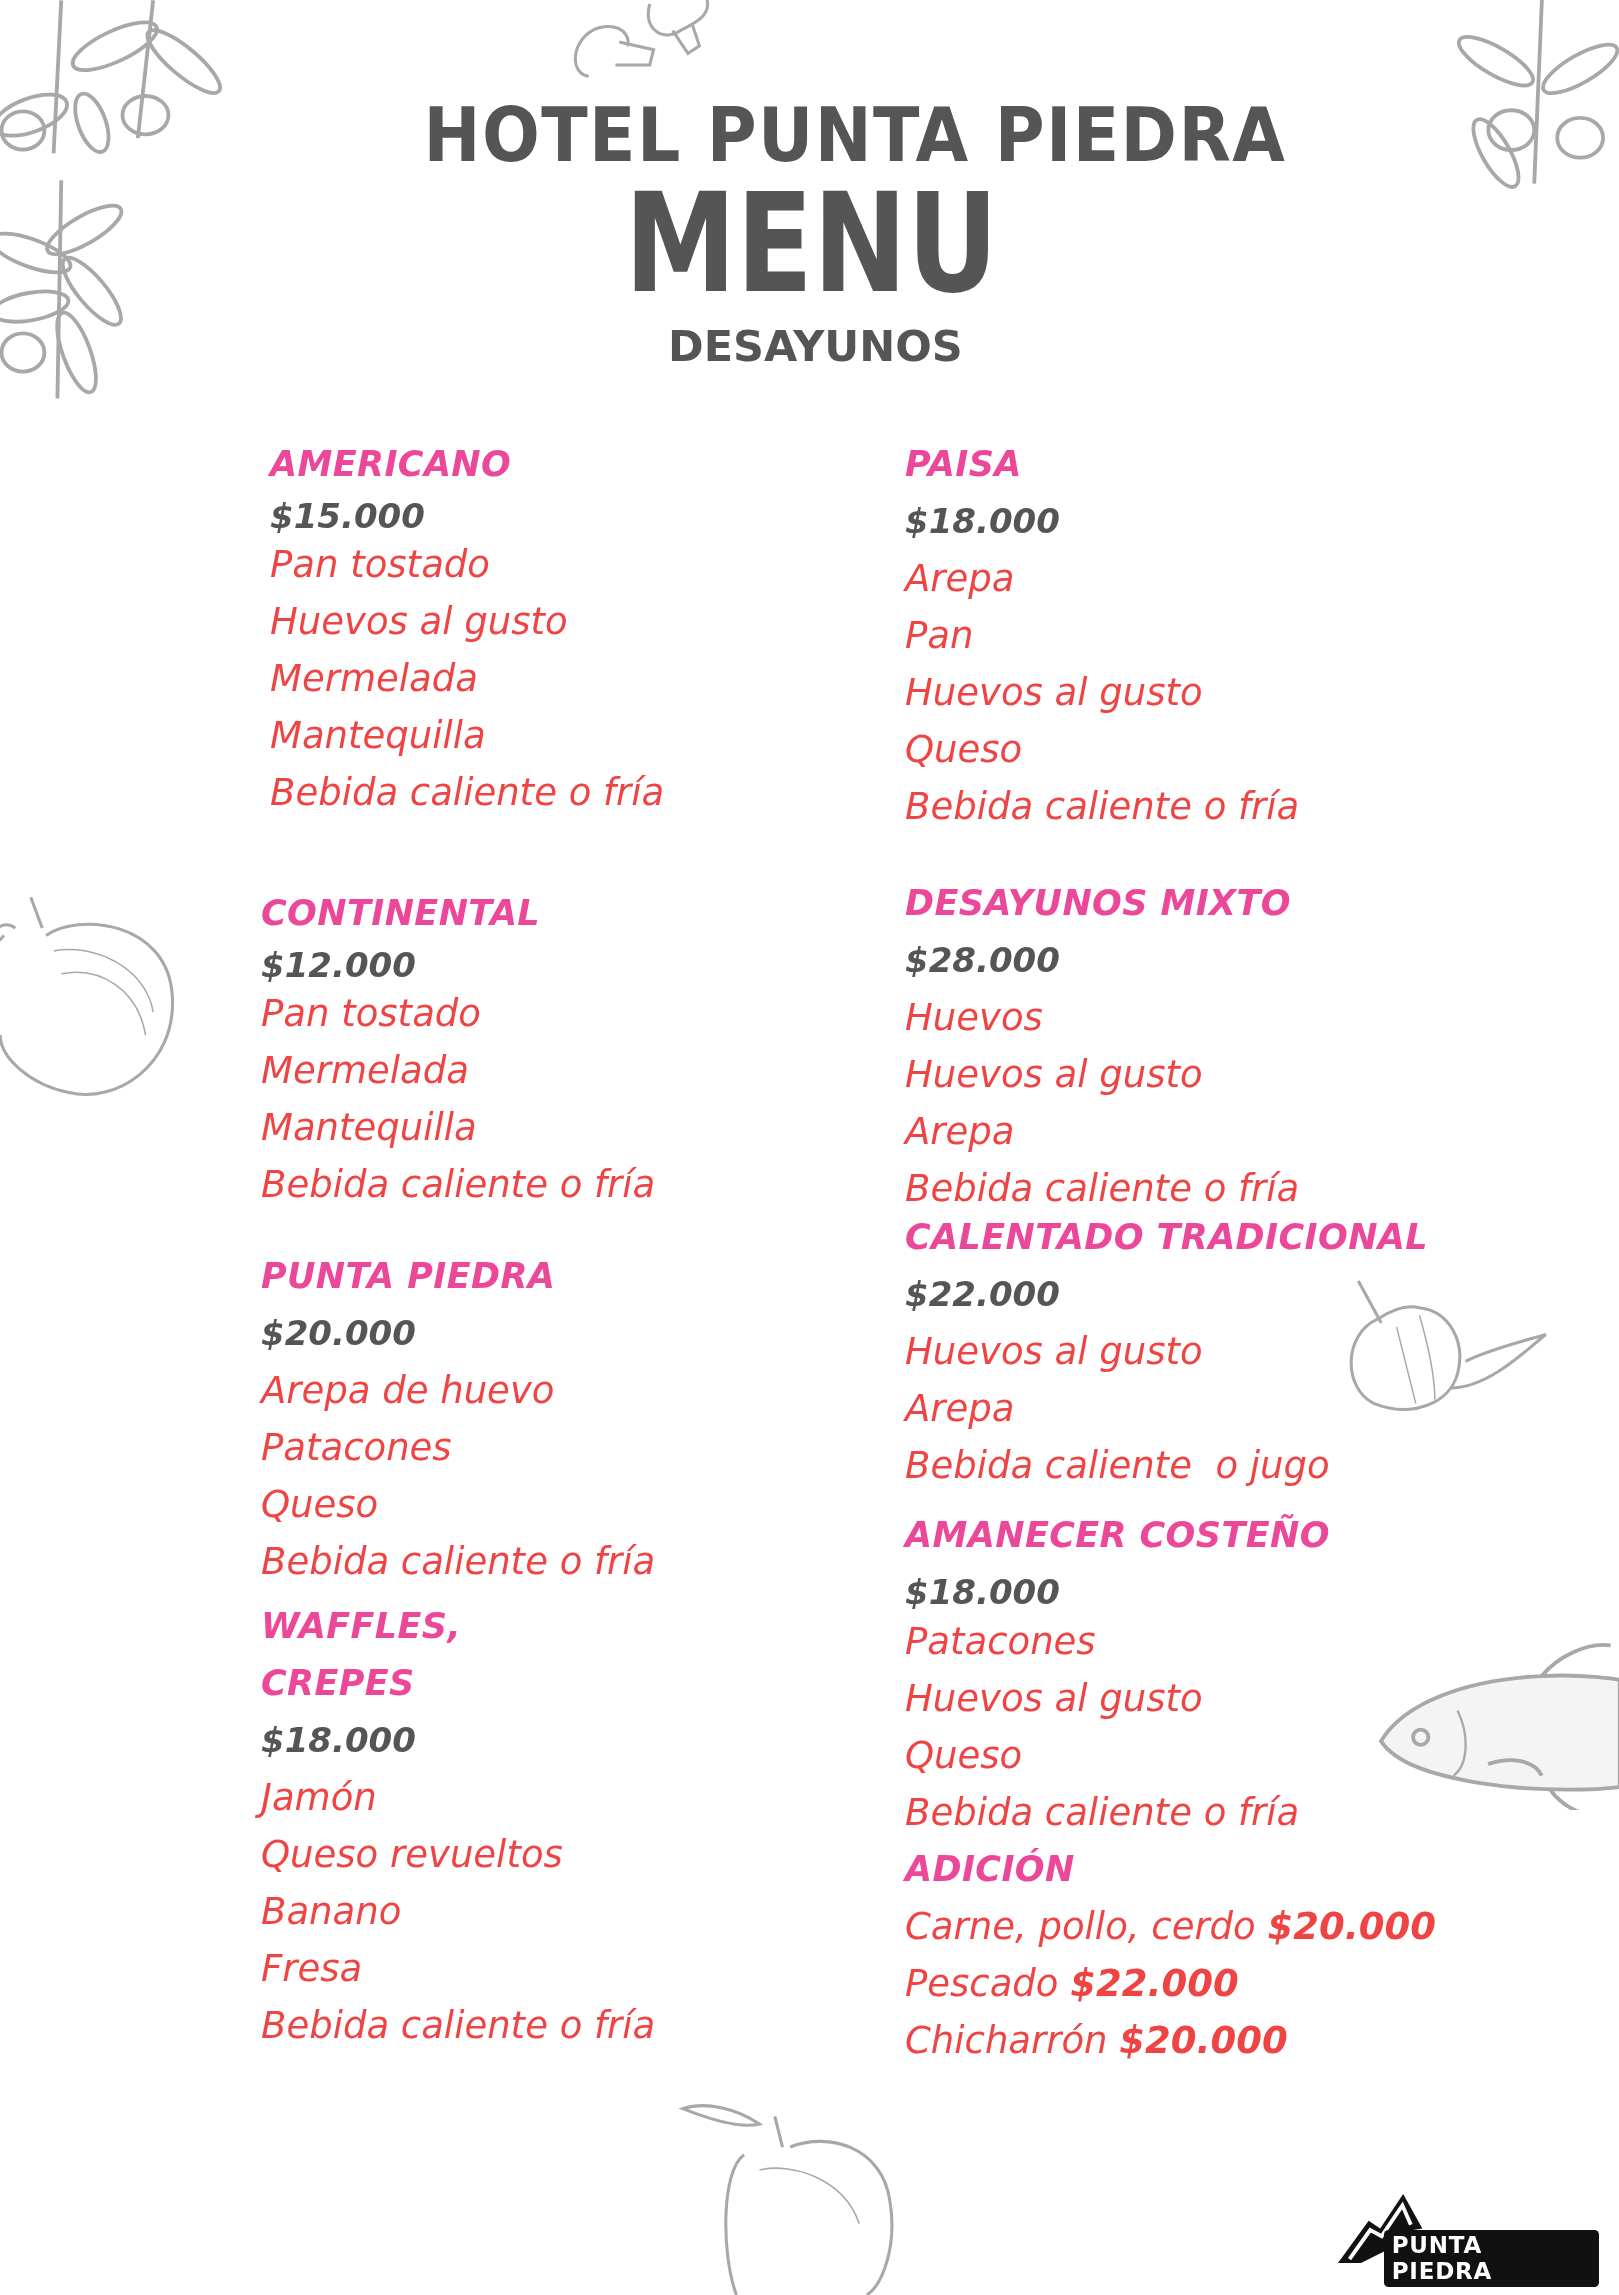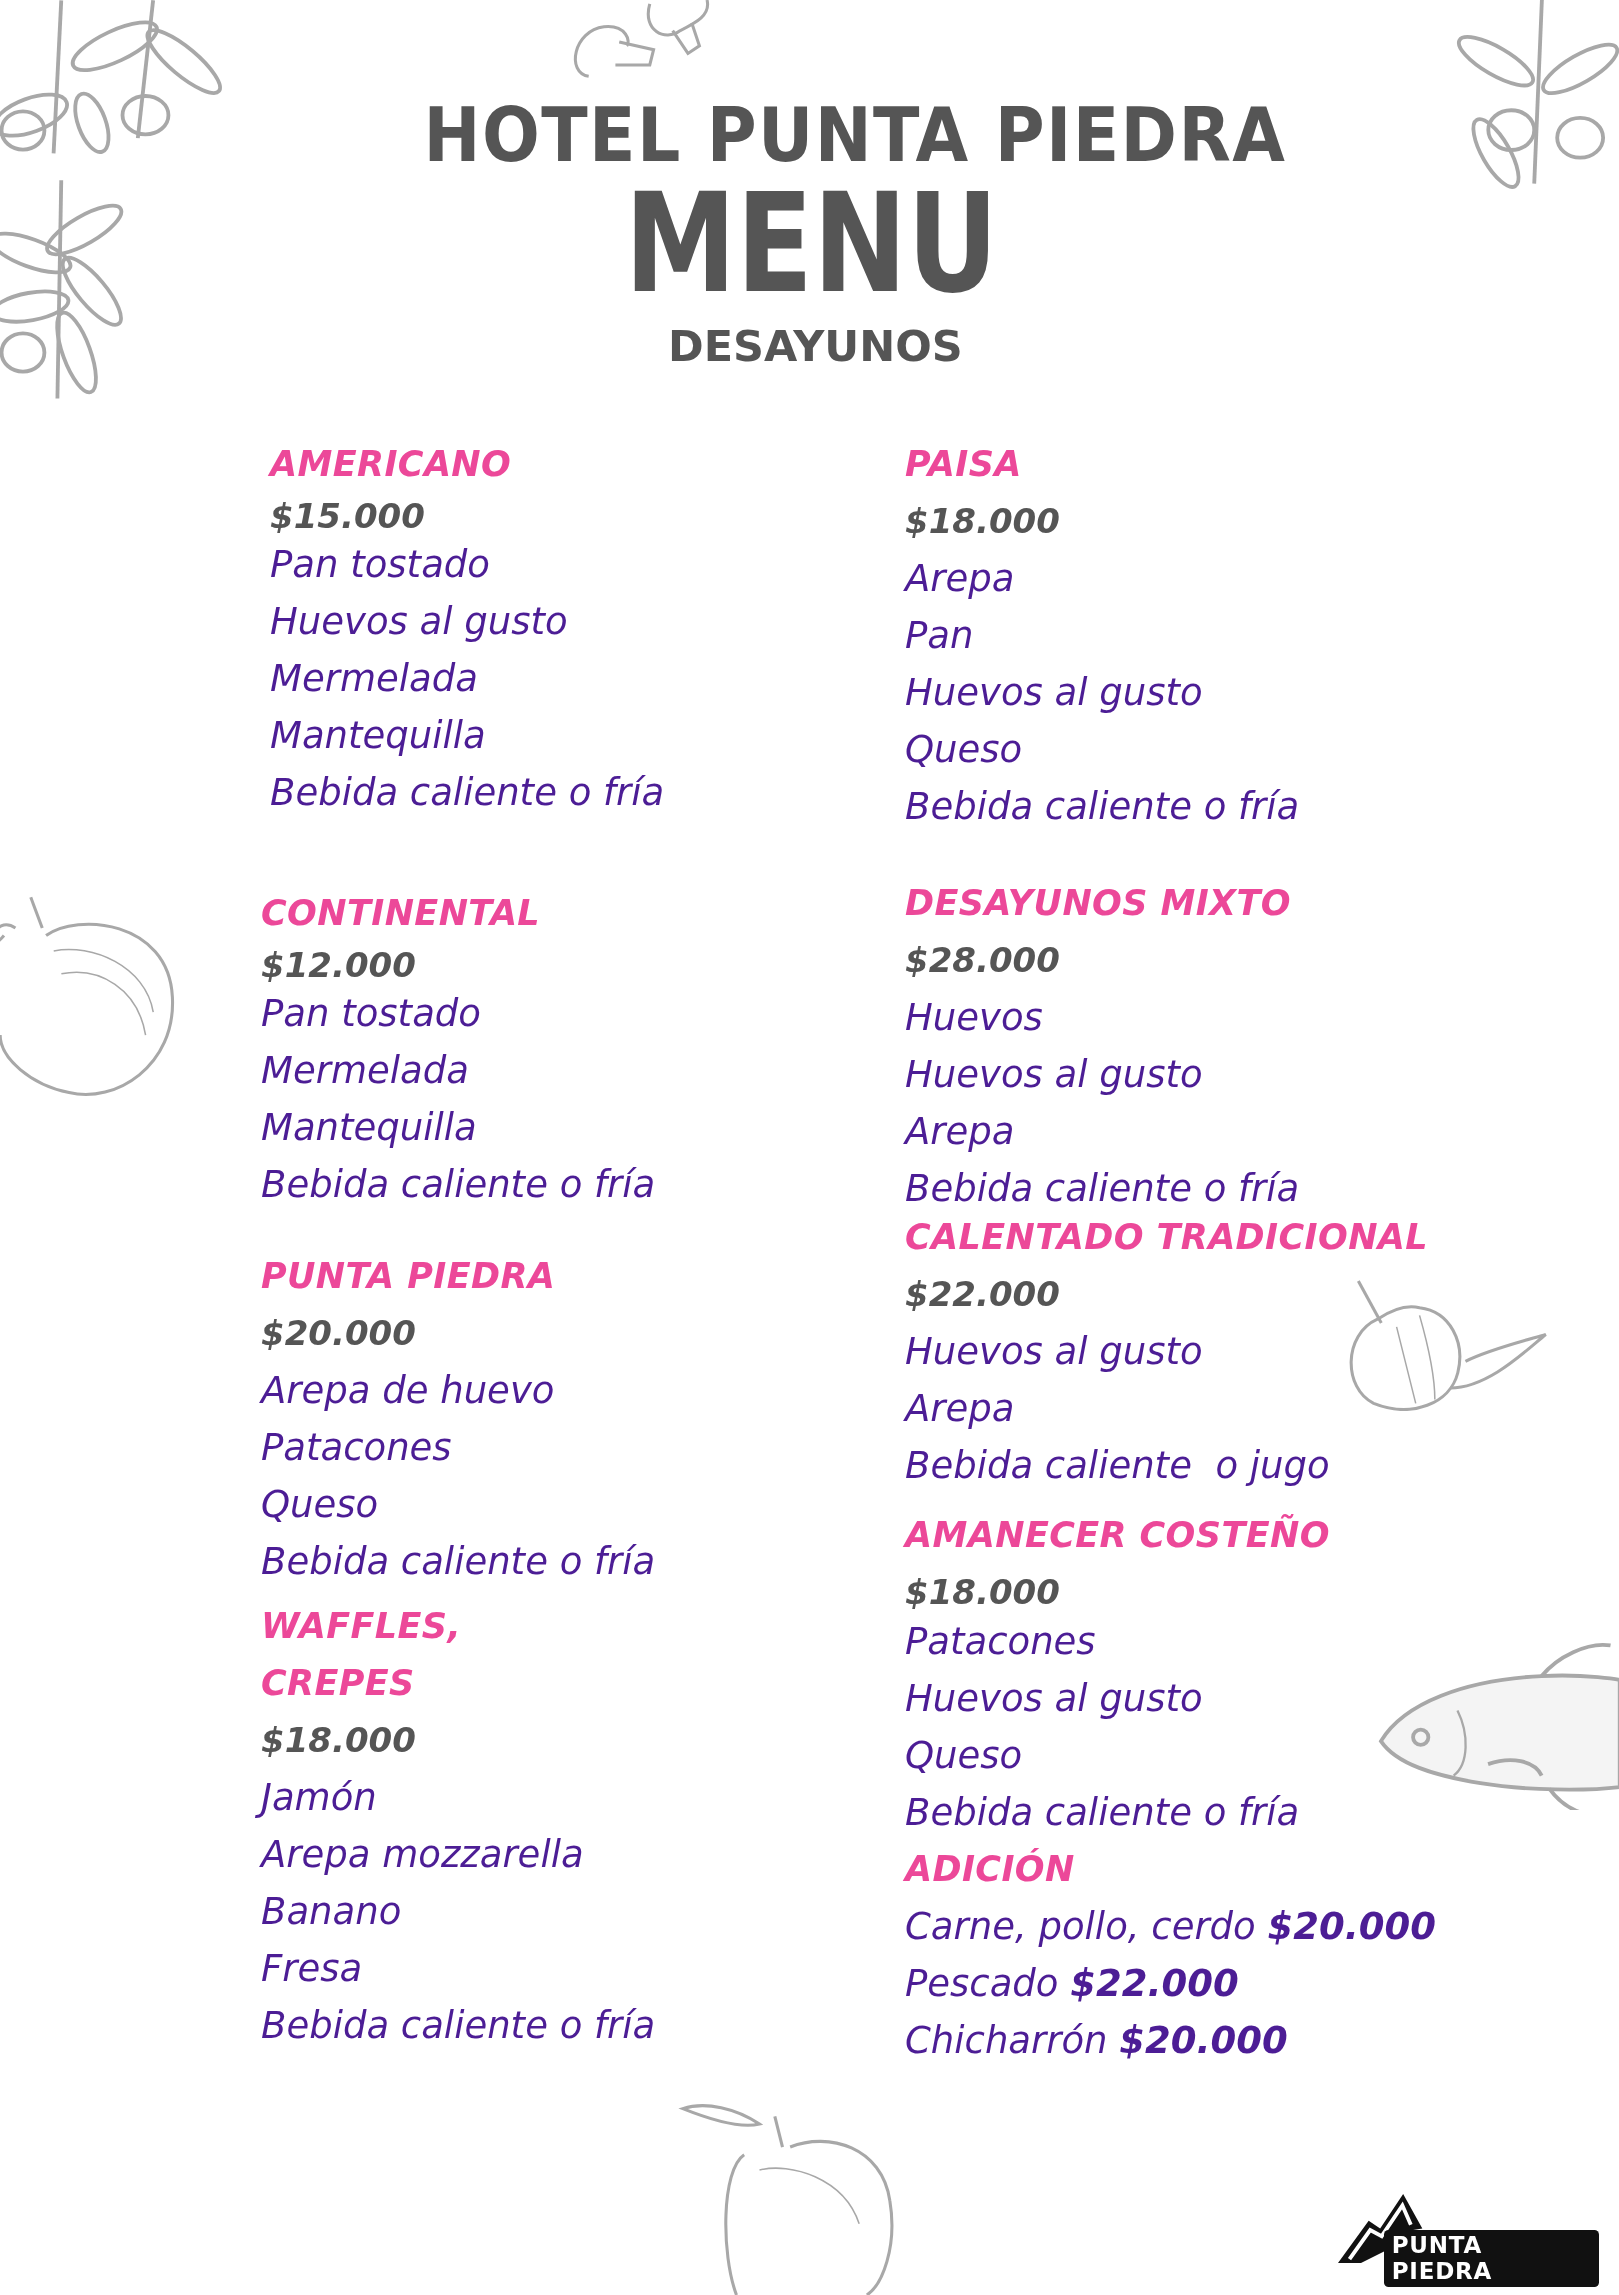--- a/index.html
+++ b/index.html
@@ -4,21 +4,21 @@
 <style>
   html, body { margin:0; padding:0; background:#fff; }
   body { width:1620px; height:2295px; position:relative; overflow:hidden; color:#555555; font-family:"Liberation Sans", sans-serif; }
   .title1 { position:absolute; left:0; width:1710px; top:92px; text-align:center; font-family:"DejaVu Sans", sans-serif; font-weight:bold; font-size:74px; letter-spacing:1.5px; color:#555; transform:scaleX(0.92); transform-origin:855px 0; }
   .title2 { position:absolute; left:0; width:1620px; top:175px; text-align:center; font-family:"DejaVu Sans", sans-serif; font-weight:bold; font-size:137px; line-height:1; color:#555; transform:scaleX(0.82); transform-origin:818px 0; }
   .title3 { position:absolute; left:0; width:1620px; top:321px; text-align:center; font-family:"DejaVu Sans", sans-serif; font-weight:bold; font-size:43px; color:#555; transform:translateX(5.4px); }
   .col { position:absolute; }
   .section { margin:0; }
   .name { font-family:"DejaVu Sans", sans-serif; font-weight:bold; font-style:italic; font-size:35px; line-height:57px; color:#ec4899; letter-spacing:0.4px; }
   .price { font-family:"DejaVu Sans", sans-serif; font-weight:bold; font-style:italic; font-size:34px; line-height:57px; color:#555; }
-  .item { font-family:"DejaVu Sans", sans-serif; font-style:italic; font-weight:normal; font-size:37px; line-height:57px; color:#4c1d95; white-space:pre; }
+  .item { font-family:"DejaVu Sans", sans-serif; font-style:italic; font-weight:normal; font-size:37px; line-height:57px; color:#ef4444; white-space:pre; }
   .item b { font-weight:bold; }
   .deco { position:absolute; }
   .logo { position:absolute; left:1338px; top:2190px; width:261px; height:84px; }
   .logo-text { position:absolute; left:46px; top:40px; background:#111; color:#fff; font-family:"DejaVu Sans", sans-serif; font-weight:bold; font-size:23px; padding:2.3px 7.7px; border-radius:4.6px; letter-spacing:0.8px; }
 </style>
 </head>
 <body>
 
 <svg class="deco" style="left:0;top:0" width="245" height="460" viewBox="0 0 320 600">
   <g fill="none" stroke="#a8a8a8" stroke-width="5">
@@ -126,21 +126,21 @@
     <div class="item">Arepa de huevo</div>
     <div class="item">Patacones</div>
     <div class="item">Queso</div>
     <div class="item">Bebida caliente o fría</div>
   </div>
   <div class="section" style="margin-top:8px">
     <div class="name">WAFFLES,</div>
     <div class="name">CREPES</div>
     <div class="price">$18.000</div>
     <div class="item">Jamón</div>
-    <div class="item">Arepa mozzarella</div>
+    <div class="item">Queso revueltos</div>
     <div class="item">Banano</div>
     <div class="item">Fresa</div>
     <div class="item">Bebida caliente o fría</div>
   </div>
 </div>
 
 <div class="col" style="left:905px;top:436px;">
   <div class="section">
     <div class="name">PAISA</div>
     <div class="price">$18.000</div>

